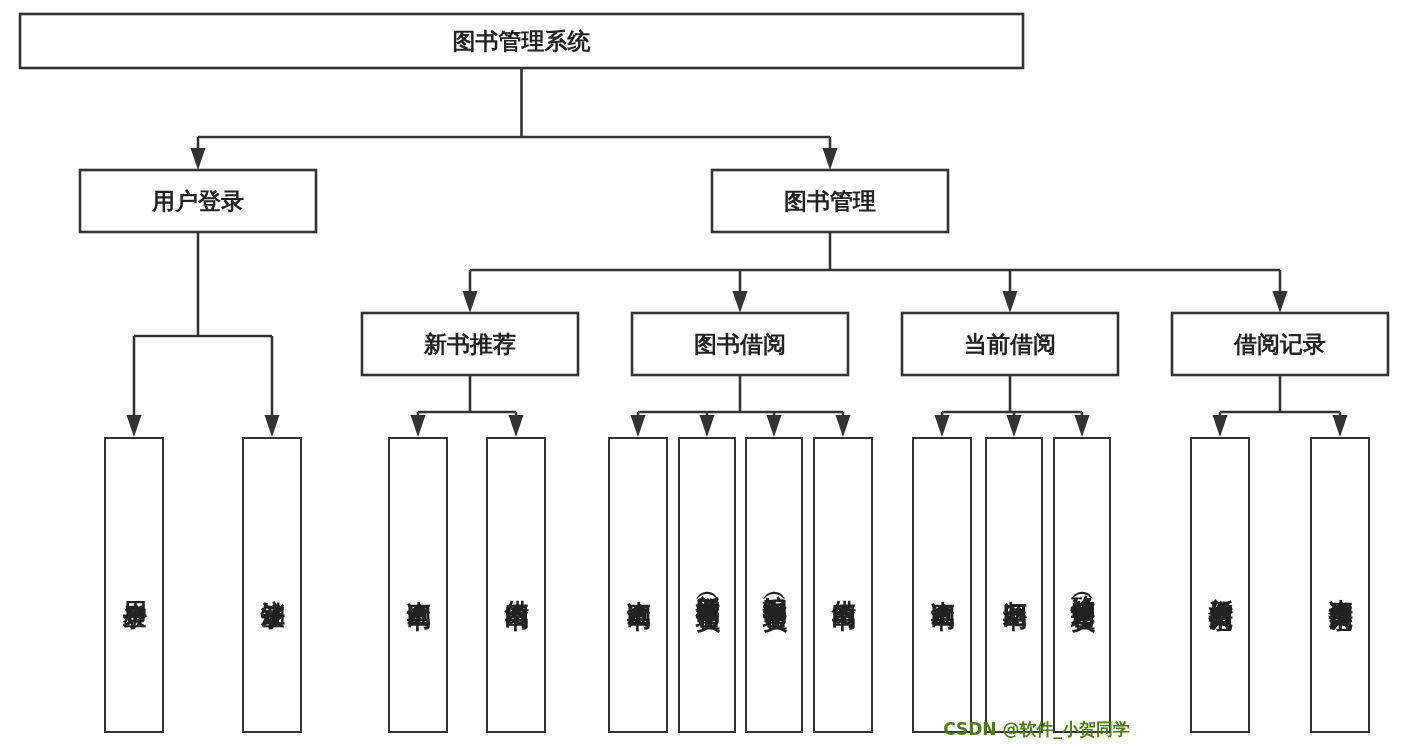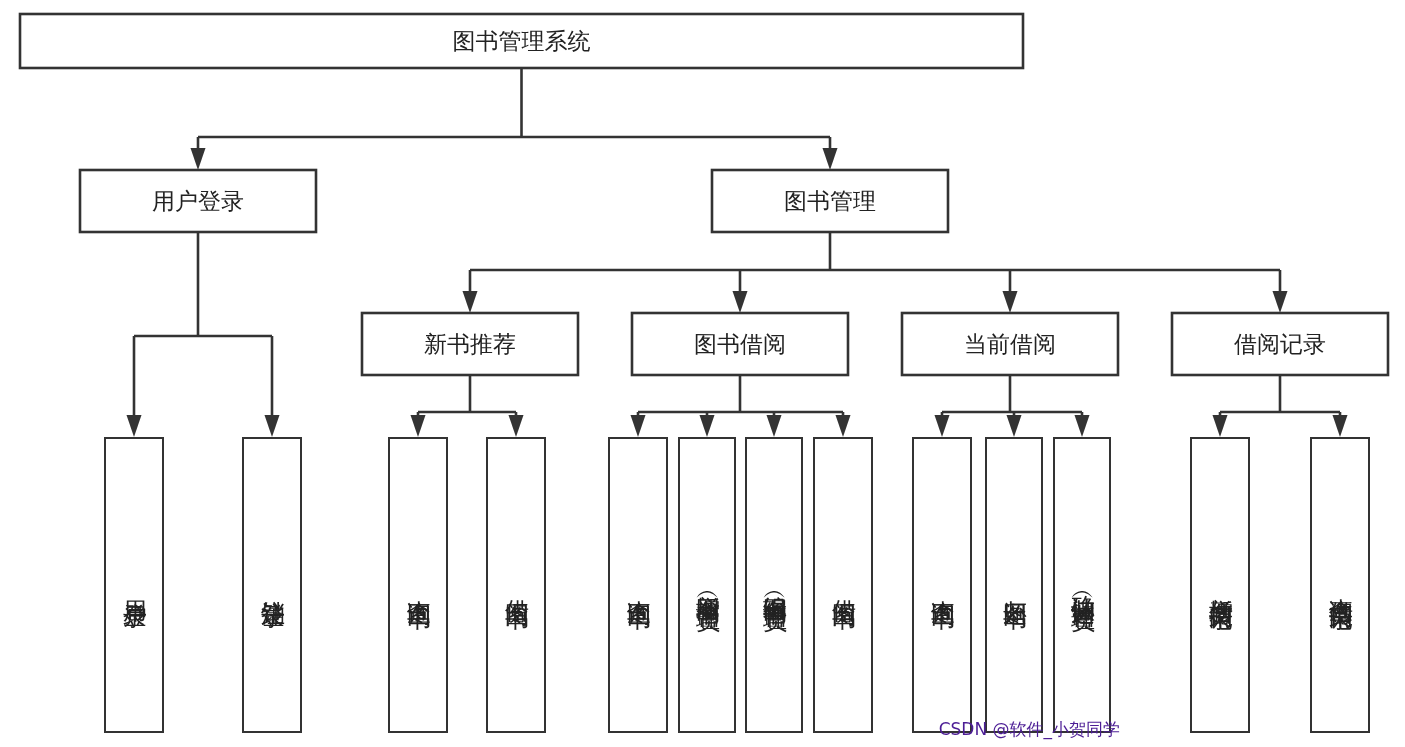--- a/index.html
+++ b/index.html
@@ -11,20 +11,21 @@
     width: 1405px;
     height: 747px;
     font-family: "DejaVu Sans", "Liberation Sans", sans-serif;
     overflow: hidden;
   }
   #diagram-root {
     position: relative;
     width: 1140px;
     height: 747px;
     background: #ffffff;
+    font-weight: bold;
   }
   svg#flow {
     position: absolute;
     top: 0;
     left: 0;
     width: 1405px;
     height: 747px;
   }
   .node-rect {
     fill: #ffffff;
@@ -62,25 +63,25 @@
     font-family: "DejaVu Sans", "Liberation Sans", sans-serif;
     font-size: 24px;
     line-height: 1.08;
     letter-spacing: 2px;
     color: #222222;
     white-space: nowrap;
     user-select: none;
   }
   .watermark {
     position: absolute;
-    right: 20px;
+    right: 10px;
     bottom: 6px;
     font-family: "DejaVu Sans", "Liberation Sans", sans-serif;
     font-size: 17px;
-    color: #4c1d95;
+    color: #4d7c0f;
     white-space: nowrap;
     user-select: none;
   }
 </style>
 </head>
 <body>
 
 <div id="diagram-root">
 
   <svg id="flow" viewBox="0 0 1405 747">

